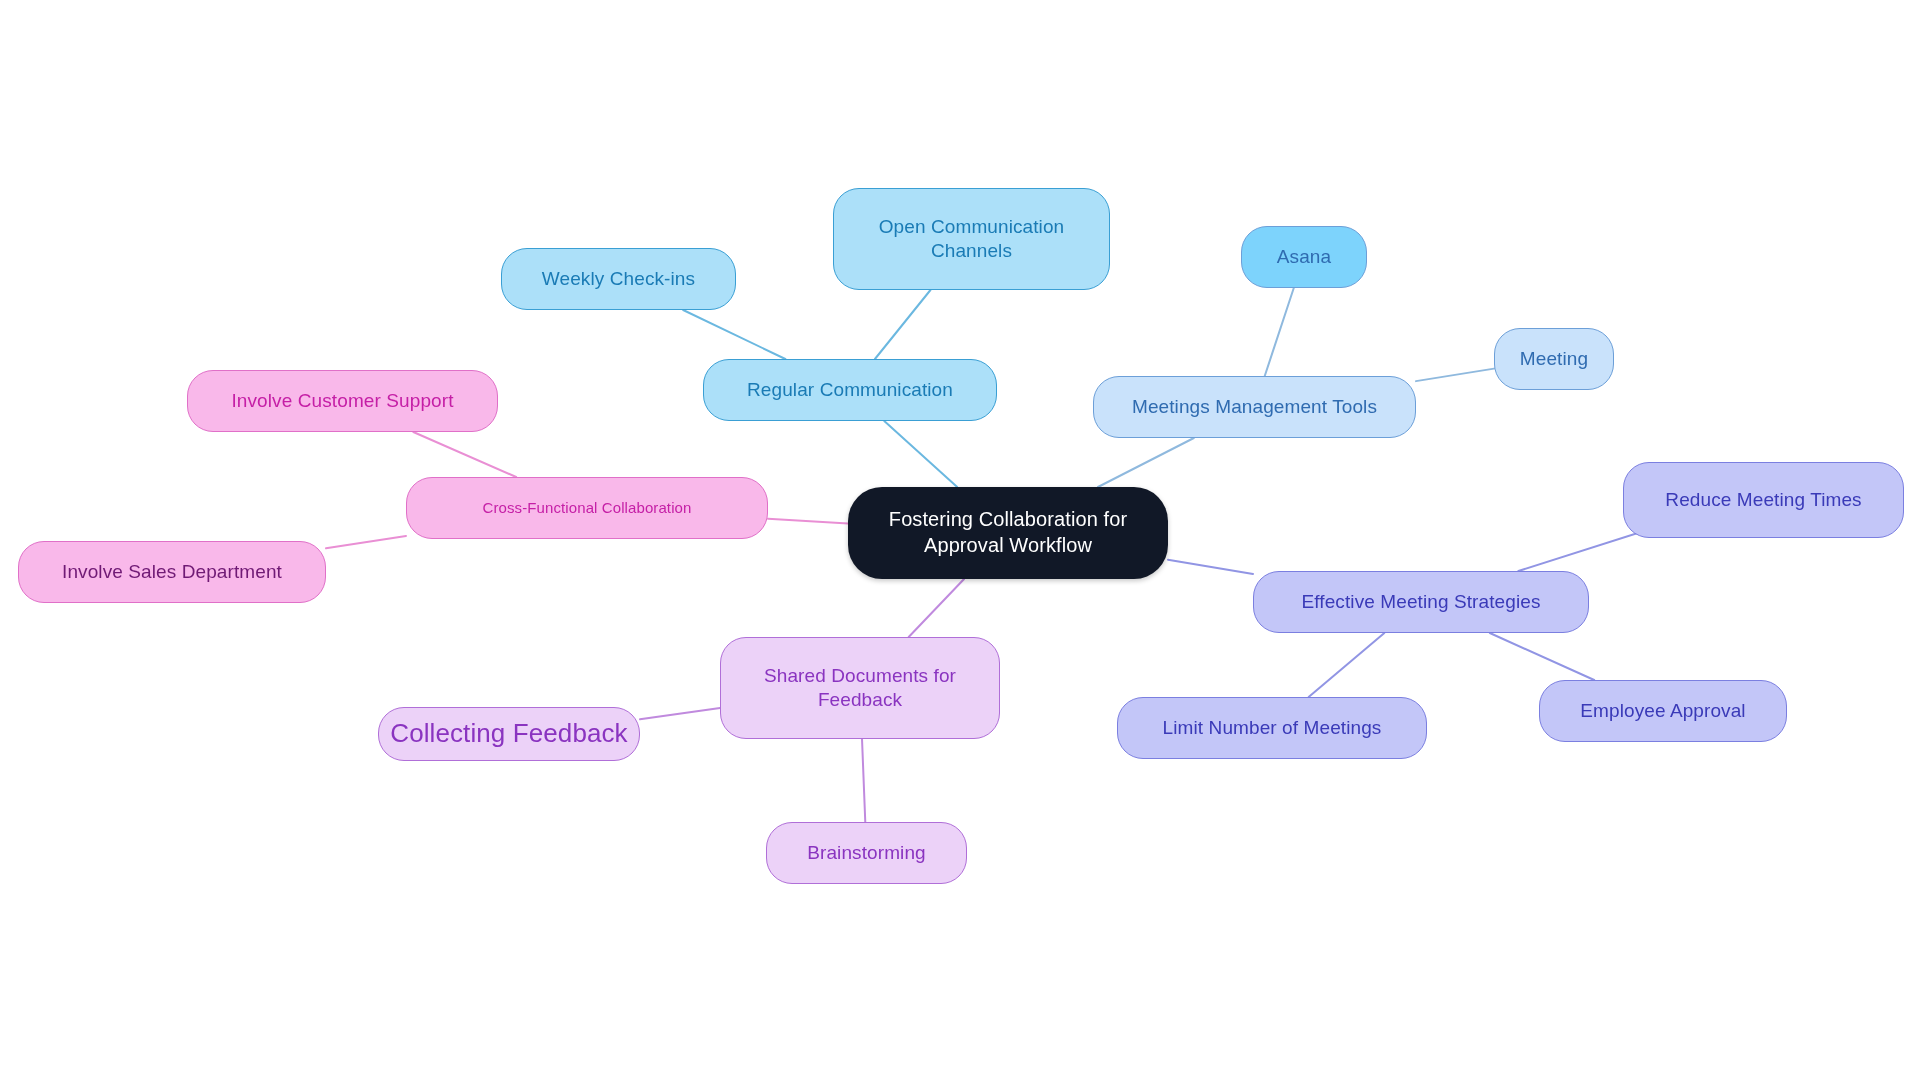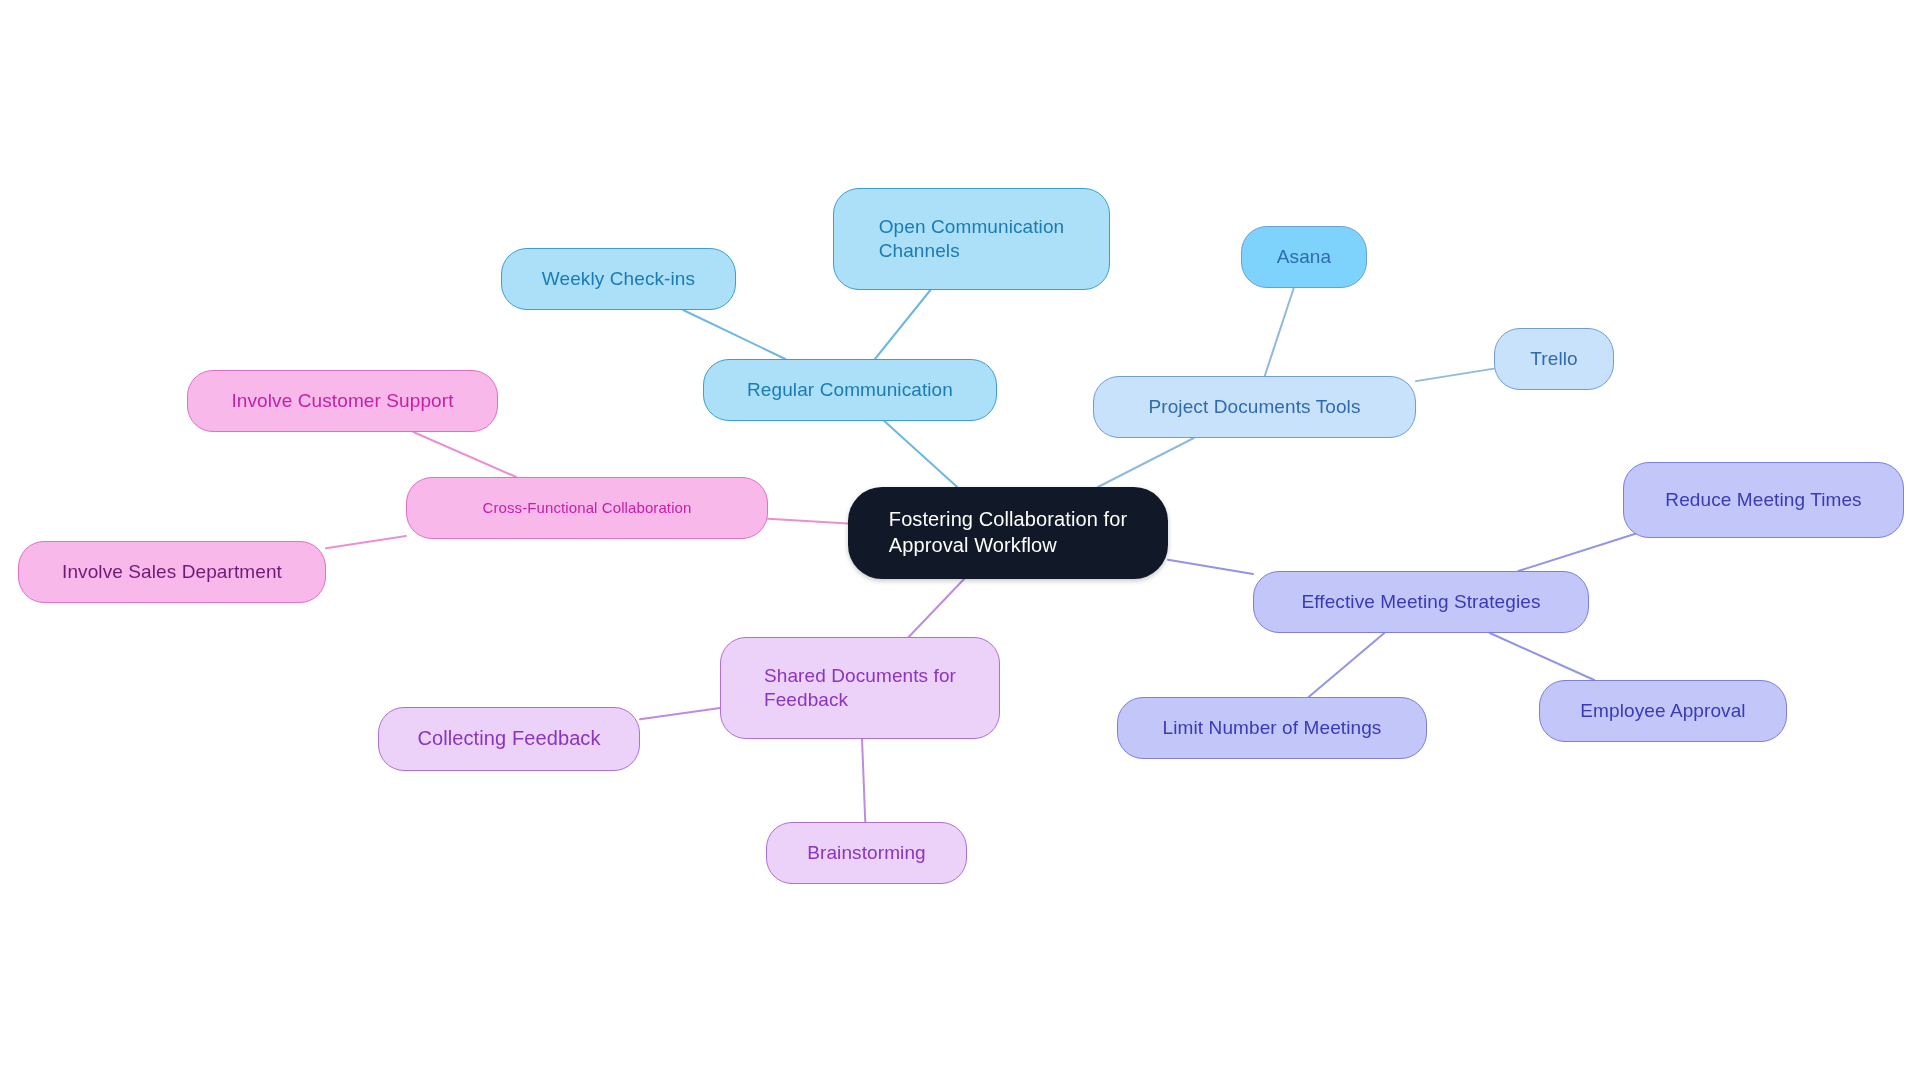--- a/index.html
+++ b/index.html
@@ -28,21 +28,21 @@
     width: 1920px;
     height: 1083px;
     pointer-events: none;
   }
   .node {
     position: absolute;
     box-sizing: border-box;
     display: flex;
     align-items: center;
     justify-content: center;
-    text-align: left;
+    text-align: center;
     border-radius: 26px;
     border-style: solid;
     border-width: 1.5px;
     line-height: 1.28;
     white-space: pre-line;
     padding: 4px 10px;
     letter-spacing: 0.1px;
   }
   .node.root {
     border-radius: 34px;
@@ -71,27 +71,27 @@
       <line x1="848" y1="523.498812351544" x2="768" y2="518.7482185273159" stroke="#e98fd4" stroke-width="2" stroke-linecap="round"></line>
       <line x1="516.1635514018692" y1="477" x2="413.3364485981308" y2="432" stroke="#e98fd4" stroke-width="2" stroke-linecap="round"></line>
       <line x1="406" y1="535.9132530120482" x2="326" y2="548.2506024096385" stroke="#e98fd4" stroke-width="2" stroke-linecap="round"></line>
     </svg>
 <div class="node root" style="left: 848px; top: 487px; width: 320px; height: 92px; background: rgb(17, 24, 39); border-color: rgb(17, 24, 39); color: rgb(255, 255, 255); font-size: 20px;"><span>Fostering Collaboration for
 Approval Workflow</span></div>
     <div class="node" style="left: 703px; top: 359px; width: 294px; height: 62px; background: rgb(172, 224, 249); border-color: rgb(58, 159, 212); color: rgb(26, 123, 181); font-size: 19px;"><span>Regular Communication</span></div>
     <div class="node" style="left: 833px; top: 188px; width: 277px; height: 102px; background: rgb(172, 224, 249); border-color: rgb(58, 159, 212); color: rgb(26, 123, 181); font-size: 19px;"><span>Open Communication
 Channels</span></div>
     <div class="node" style="left: 501px; top: 248px; width: 235px; height: 62px; background: rgb(172, 224, 249); border-color: rgb(58, 159, 212); color: rgb(26, 123, 181); font-size: 19px;"><span>Weekly Check-ins</span></div>
-    <div class="node" style="left: 1093px; top: 376px; width: 323px; height: 62px; background: rgb(201, 226, 251); border-color: rgb(108, 159, 216); color: rgb(47, 107, 176); font-size: 19px;"><span>Project Documents Tools</span></div>
+    <div class="node" style="left: 1093px; top: 376px; width: 323px; height: 62px; background: rgb(201, 226, 251); border-color: rgb(108, 159, 216); color: rgb(47, 107, 176); font-size: 19px;"><span>Meetings Management Tools</span></div>
     <div class="node" style="left: 1241px; top: 226px; width: 126px; height: 62px; background: #7dd3fc; border-color: rgb(108, 159, 216); color: rgb(47, 107, 176); font-size: 19px;"><span>Asana</span></div>
-    <div class="node" style="left: 1494px; top: 328px; width: 120px; height: 62px; background: rgb(201, 226, 251); border-color: rgb(108, 159, 216); color: rgb(47, 107, 176); font-size: 19px;"><span>Trello</span></div>
+    <div class="node" style="left: 1494px; top: 328px; width: 120px; height: 62px; background: rgb(201, 226, 251); border-color: rgb(108, 159, 216); color: rgb(47, 107, 176); font-size: 19px;"><span>Meeting</span></div>
     <div class="node" style="left: 1253px; top: 571px; width: 336px; height: 62px; background: rgb(195, 198, 248); border-color: rgb(123, 127, 224); color: rgb(58, 58, 184); font-size: 19px;"><span>Effective Meeting Strategies</span></div>
     <div class="node" style="left: 1623px; top: 462px; width: 281px; height: 76px; background: rgb(195, 198, 248); border-color: rgb(123, 127, 224); color: rgb(58, 58, 184); font-size: 19px;"><span>Reduce Meeting Times</span></div>
     <div class="node" style="left: 1117px; top: 697px; width: 310px; height: 62px; background: rgb(195, 198, 248); border-color: rgb(123, 127, 224); color: rgb(58, 58, 184); font-size: 19px;"><span>Limit Number of Meetings</span></div>
     <div class="node" style="left: 1539px; top: 680px; width: 248px; height: 62px; background: rgb(195, 198, 248); border-color: rgb(123, 127, 224); color: rgb(58, 58, 184); font-size: 19px;"><span>Employee Approval</span></div>
     <div class="node" style="left: 720px; top: 637px; width: 280px; height: 102px; background: rgb(236, 210, 248); border-color: rgb(176, 111, 216); color: rgb(138, 52, 192); font-size: 19px;"><span>Shared Documents for
 Feedback</span></div>
-    <div class="node" style="left: 378px; top: 707px; width: 262px; height: 64px; background: rgb(236, 210, 248); border-color: rgb(176, 111, 216); color: rgb(138, 52, 192); font-size: 20px;"><span>Collecting Feedback</span></div>
+    <div class="node" style="left: 378px; top: 707px; width: 262px; height: 54px; background: rgb(236, 210, 248); border-color: rgb(176, 111, 216); color: rgb(138, 52, 192); font-size: 26px;"><span>Collecting Feedback</span></div>
     <div class="node" style="left: 766px; top: 822px; width: 201px; height: 62px; background: rgb(236, 210, 248); border-color: rgb(176, 111, 216); color: rgb(138, 52, 192); font-size: 19px;"><span>Brainstorming</span></div>
     <div class="node" style="left: 406px; top: 477px; width: 362px; height: 62px; background: rgb(249, 184, 234); border-color: rgb(224, 112, 200); color: rgb(197, 31, 166); font-size: 15px;"><span>Cross-Functional Collaboration</span></div>
     <div class="node" style="left: 187px; top: 370px; width: 311px; height: 62px; background: rgb(249, 184, 234); border-color: rgb(224, 112, 200); color: rgb(197, 31, 166); font-size: 19px;"><span>Involve Customer Support</span></div>
     <div class="node" style="left: 18px; top: 541px; width: 308px; height: 62px; background: rgb(249, 184, 234); border-color: rgb(224, 112, 200); color: #701a75; font-size: 19px;"><span>Involve Sales Department</span></div>
   </div>
 
 </body></html>

